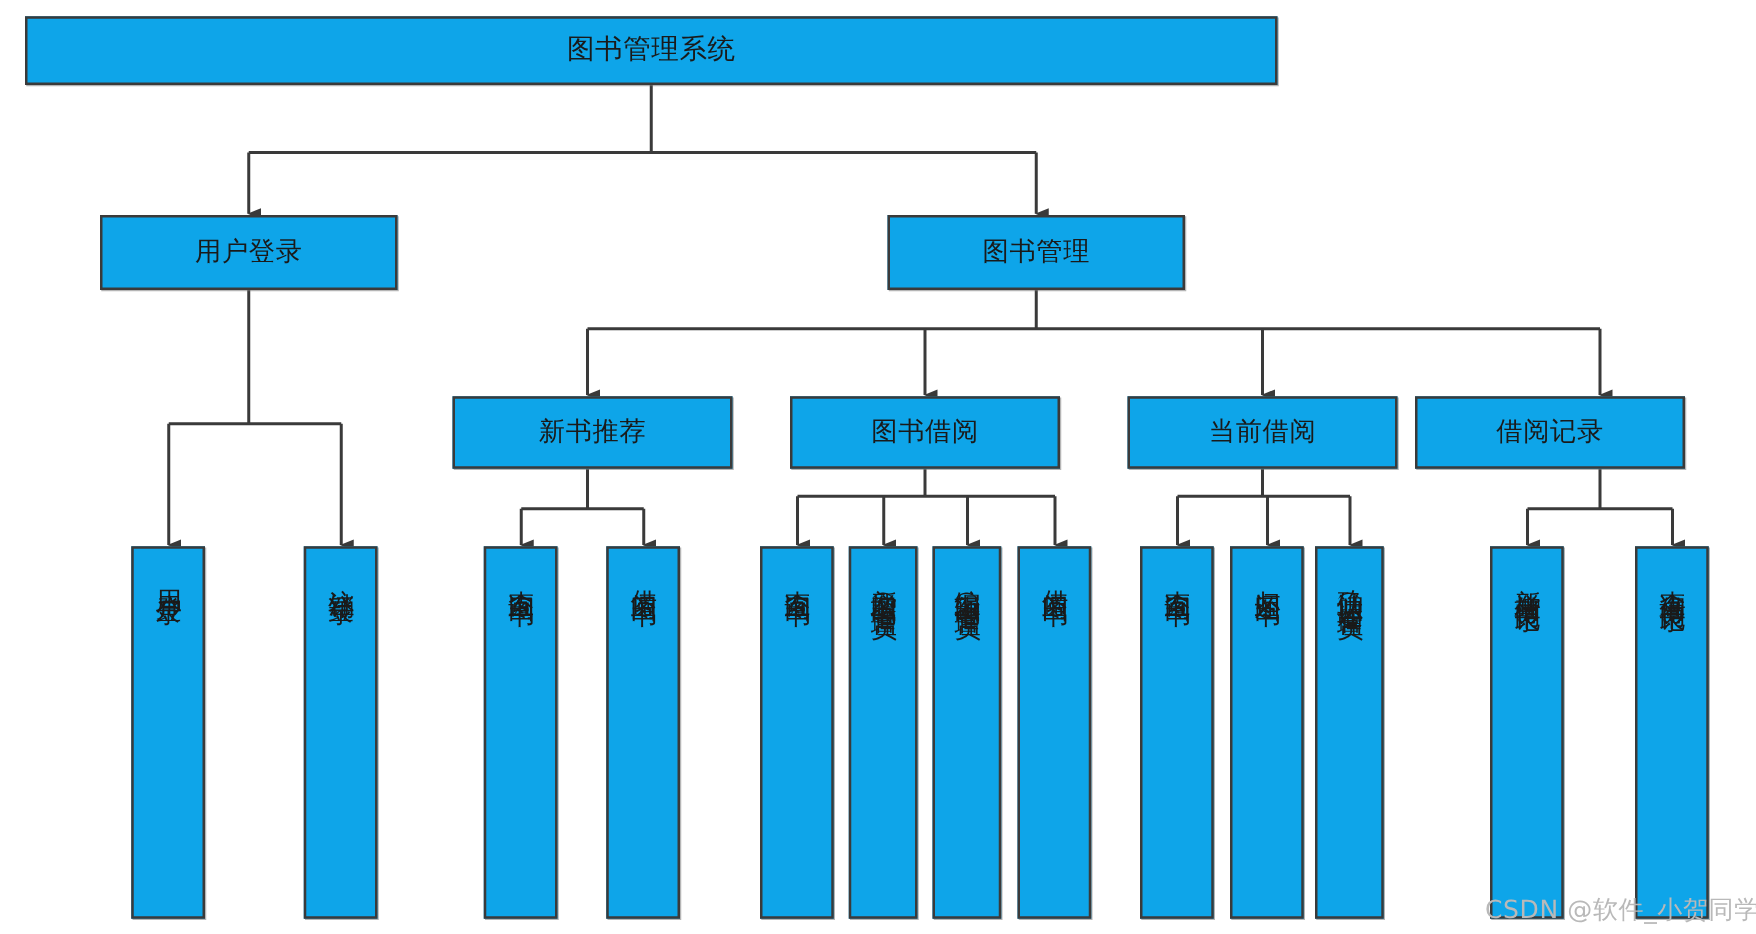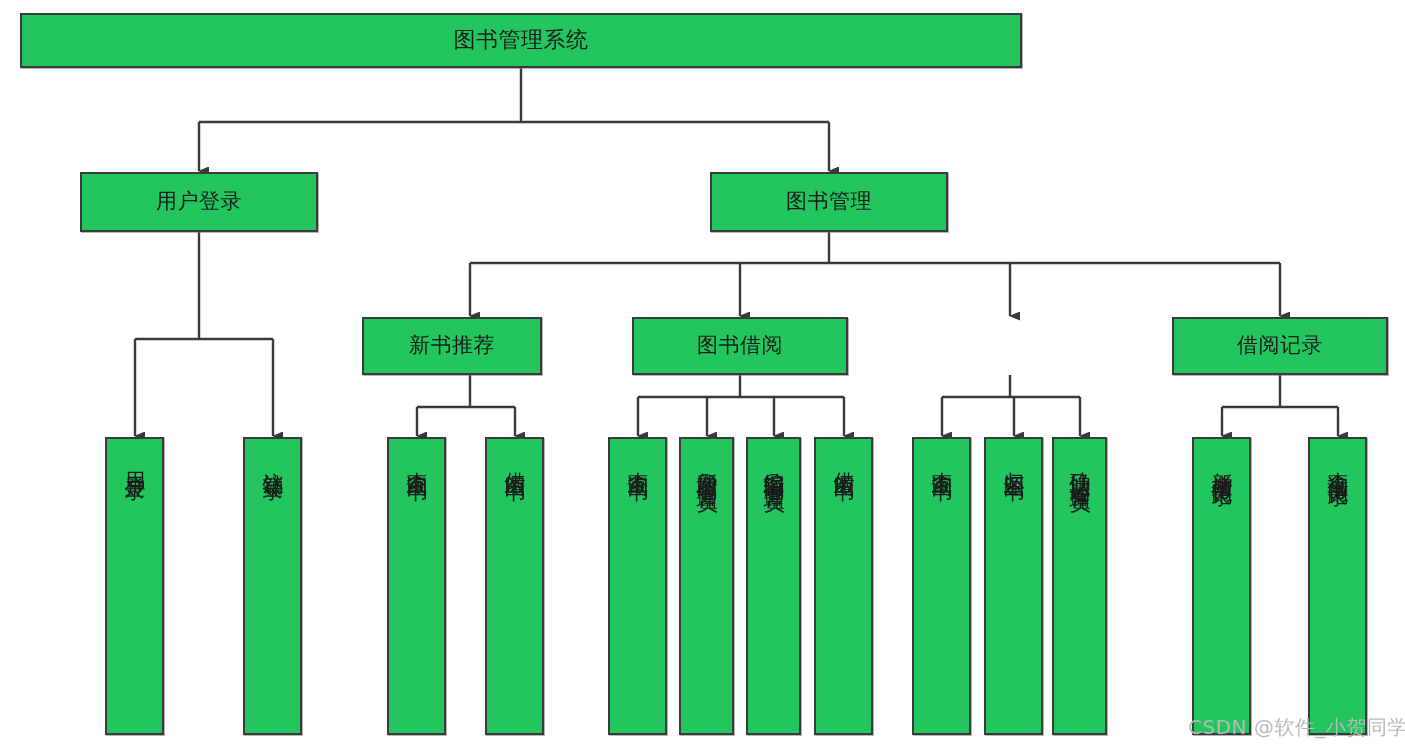--- a/index.html
+++ b/index.html
@@ -23,21 +23,21 @@
     position: absolute;
     left: 0;
     top: 0;
     width: 1405px;
     height: 747px;
     pointer-events: none;
   }
   .node {
     position: absolute;
     box-sizing: border-box;
-    background: #22c55e;
+    background: #0ea5e9;
     border: 2px solid #3a3a3a;
     display: flex;
     align-items: center;
     justify-content: center;
     color: #1a1a1a;
     box-shadow: 1px 1px 0 0 rgba(120,120,120,0.55);
   }
   .node .label {
     display: block;
     text-align: center;
@@ -124,27 +124,30 @@
     <span class="label">图书管理系统</span>
   </div>
 
   <div class="node horizontal" style="left: 80px; top: 172px; width: 238px; height: 60px;">
     <span class="label">用户登录</span>
   </div>
   <div class="node horizontal" style="left: 710px; top: 172px; width: 238px; height: 60px; align-items: center;">
     <span class="label">图书管理</span>
   </div>
 
-  <div class="node horizontal" style="left: 362px; top: 317px; width: 180px; height: 58px;">
+  <div class="node horizontal" style="left: 362px; top: 317px; width: 224px; height: 58px;">
     <span class="label">新书推荐</span>
   </div>
   <div class="node horizontal" style="left: 632px; top: 317px; width: 216px; height: 58px;">
     <span class="label">图书借阅</span>
   </div>
-  <div class="node horizontal" style="left: 1172px; top: 317px; width: 216px; height: 58px;">
+  <div class="node horizontal" style="left: 902px; top: 317px; width: 216px; height: 58px;">
+    <span class="label">当前借阅</span>
+  </div>
+  <div class="node horizontal" style="left: 1132px; top: 317px; width: 216px; height: 58px;">
     <span class="label">借阅记录</span>
   </div>
 
   <div class="node vertical" style="left: 105px; top: 437px; width: 59px; height: 298px;">
     <span class="label">用户登录</span>
   </div>
   <div class="node vertical" style="left: 243px; top: 437px; width: 59px; height: 298px;">
     <span class="label">注销登录</span>
   </div>
 

